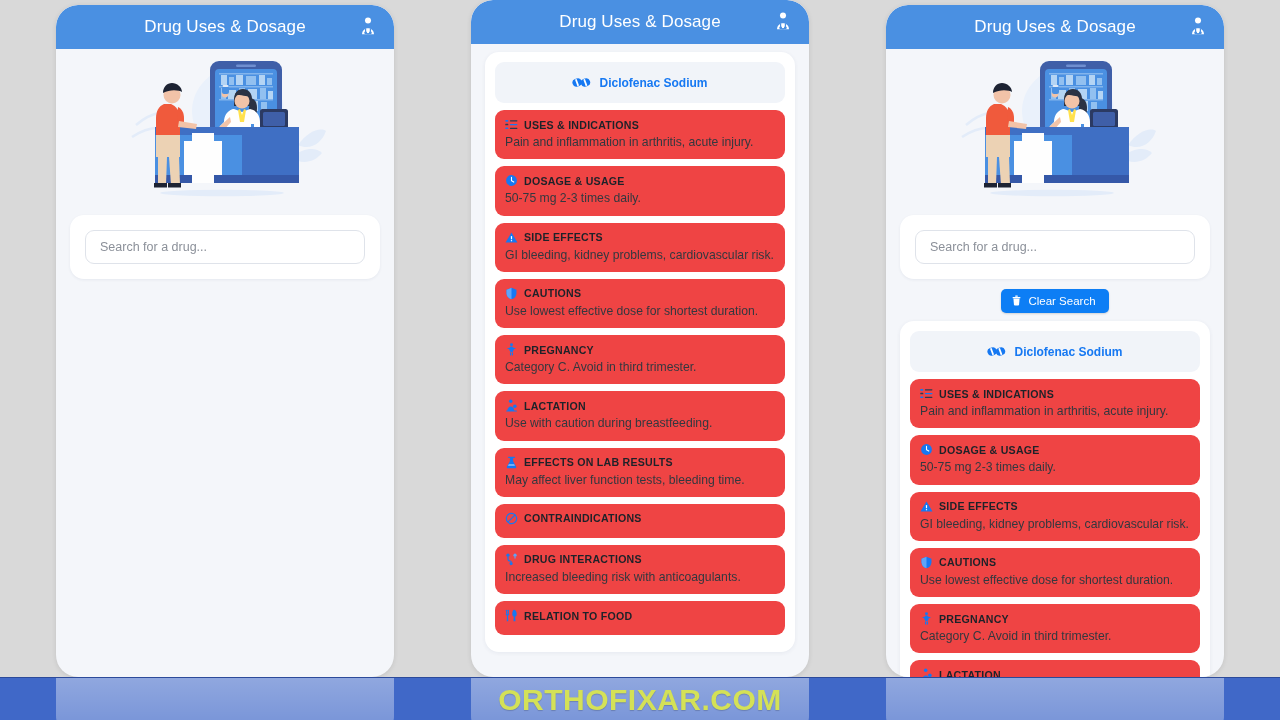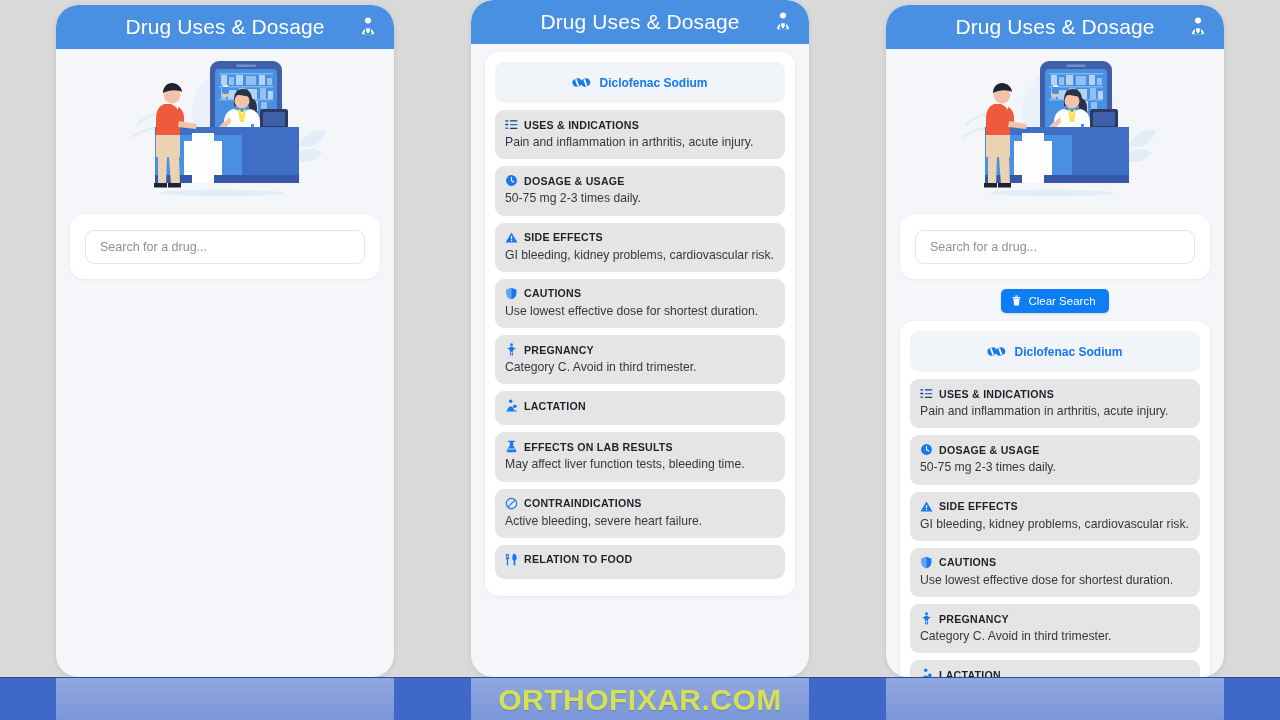--- a/index.html
+++ b/index.html
@@ -36,21 +36,21 @@
     height: 44px;
     background: #4a90e2;
     display: flex;
     align-items: center;
     justify-content: center;
     border-top-left-radius: 22px;
     border-top-right-radius: 22px;
   }
   .appbar .title {
     color: #ffffff;
-    font-size: 21px;
+    font-size: 17px;
     letter-spacing: .1px;
   }
   .appbar .doc {
     position: absolute;
     right: 14px; top: 50%;
     transform: translateY(-50%);
     width: 24px; height: 22px;
     display: flex; align-items: center; justify-content: center;
   }
 
@@ -127,21 +127,21 @@
     font-size: 12px;
     font-weight: bold;
     display: flex;
     align-items: center;
     justify-content: center;
     gap: 8px;
     margin-bottom: 7px;
   }
 
   .sect {
-    background: #e5e5e5;
+    background: #ef4444;
     border-radius: 9px;
     padding: 8px 10px 9px 10px;
     margin-bottom: 7px;
   }
   .sect .head {
     display: flex;
     align-items: center;
     gap: 6px;
     font-size: 10.6px;
     font-weight: bold;
@@ -441,20 +441,21 @@
             </div>
             <div class="sect">
               <div class="head">
                 <span class="ic">
                   <svg width="13" height="13" viewBox="0 0 24 24">
                     <use href="#i-lactation"></use>
                   </svg>
                 </span>
                 <span>LACTATION</span>
               </div>
+              <div class="txt">Use with caution during breastfeeding.</div>
             </div>
             <div class="sect">
               <div class="head">
                 <span class="ic">
                   <svg width="13" height="13" viewBox="0 0 24 24">
                     <use href="#i-flask"></use>
                   </svg>
                 </span>
                 <span>EFFECTS ON LAB RESULTS</span>
               </div>
@@ -462,21 +463,31 @@
             </div>
             <div class="sect">
               <div class="head">
                 <span class="ic">
                   <svg width="13" height="13" viewBox="0 0 24 24">
                     <use href="#i-ban"></use>
                   </svg>
                 </span>
                 <span>CONTRAINDICATIONS</span>
               </div>
-              <div class="txt">Active bleeding, severe heart failure.</div>
+            </div>
+            <div class="sect">
+              <div class="head">
+                <span class="ic">
+                  <svg width="13" height="13" viewBox="0 0 24 24">
+                    <use href="#i-interaction"></use>
+                  </svg>
+                </span>
+                <span>DRUG INTERACTIONS</span>
+              </div>
+              <div class="txt">Increased bleeding risk with anticoagulants.</div>
             </div>
             <div class="sect">
               <div class="head">
                 <span class="ic">
                   <svg width="13" height="13" viewBox="0 0 24 24">
                     <use href="#i-food"></use>
                   </svg>
                 </span>
                 <span>RELATION TO FOOD</span>
               </div>

